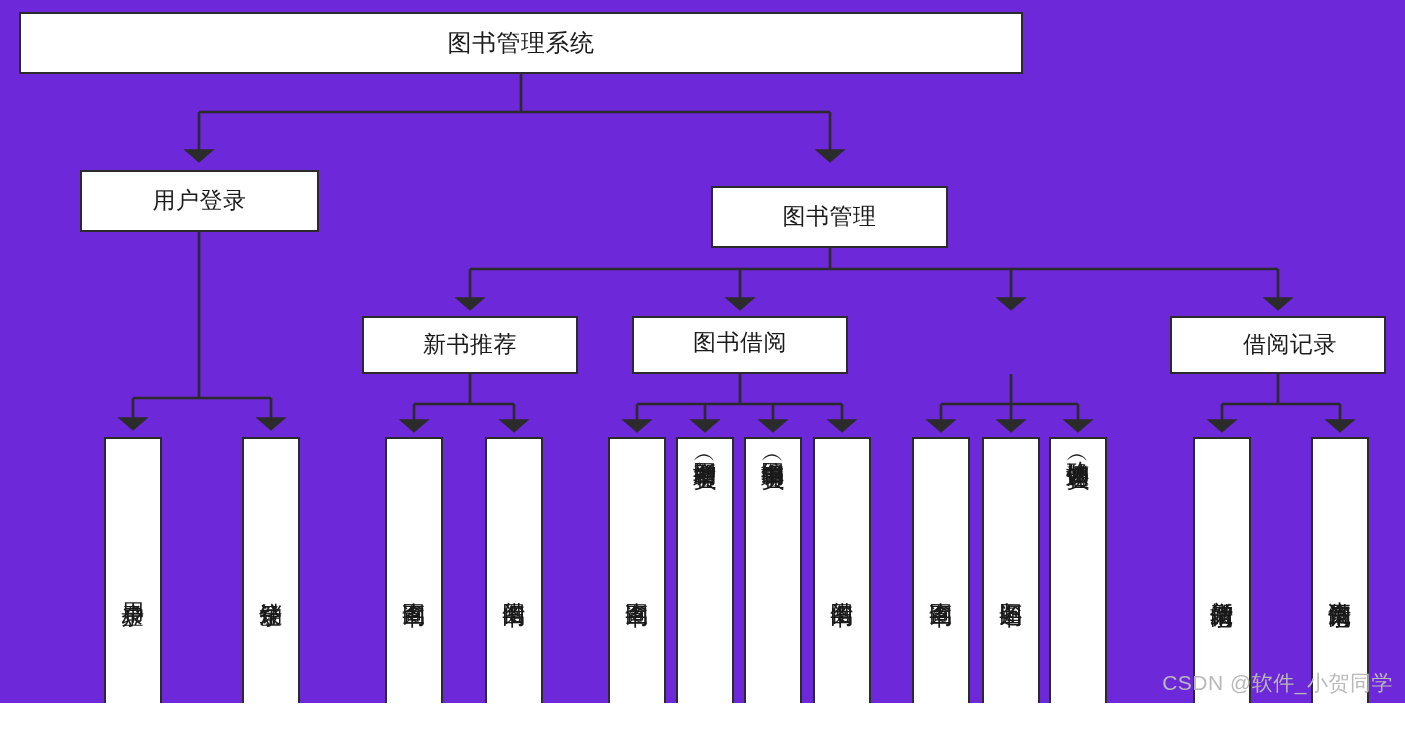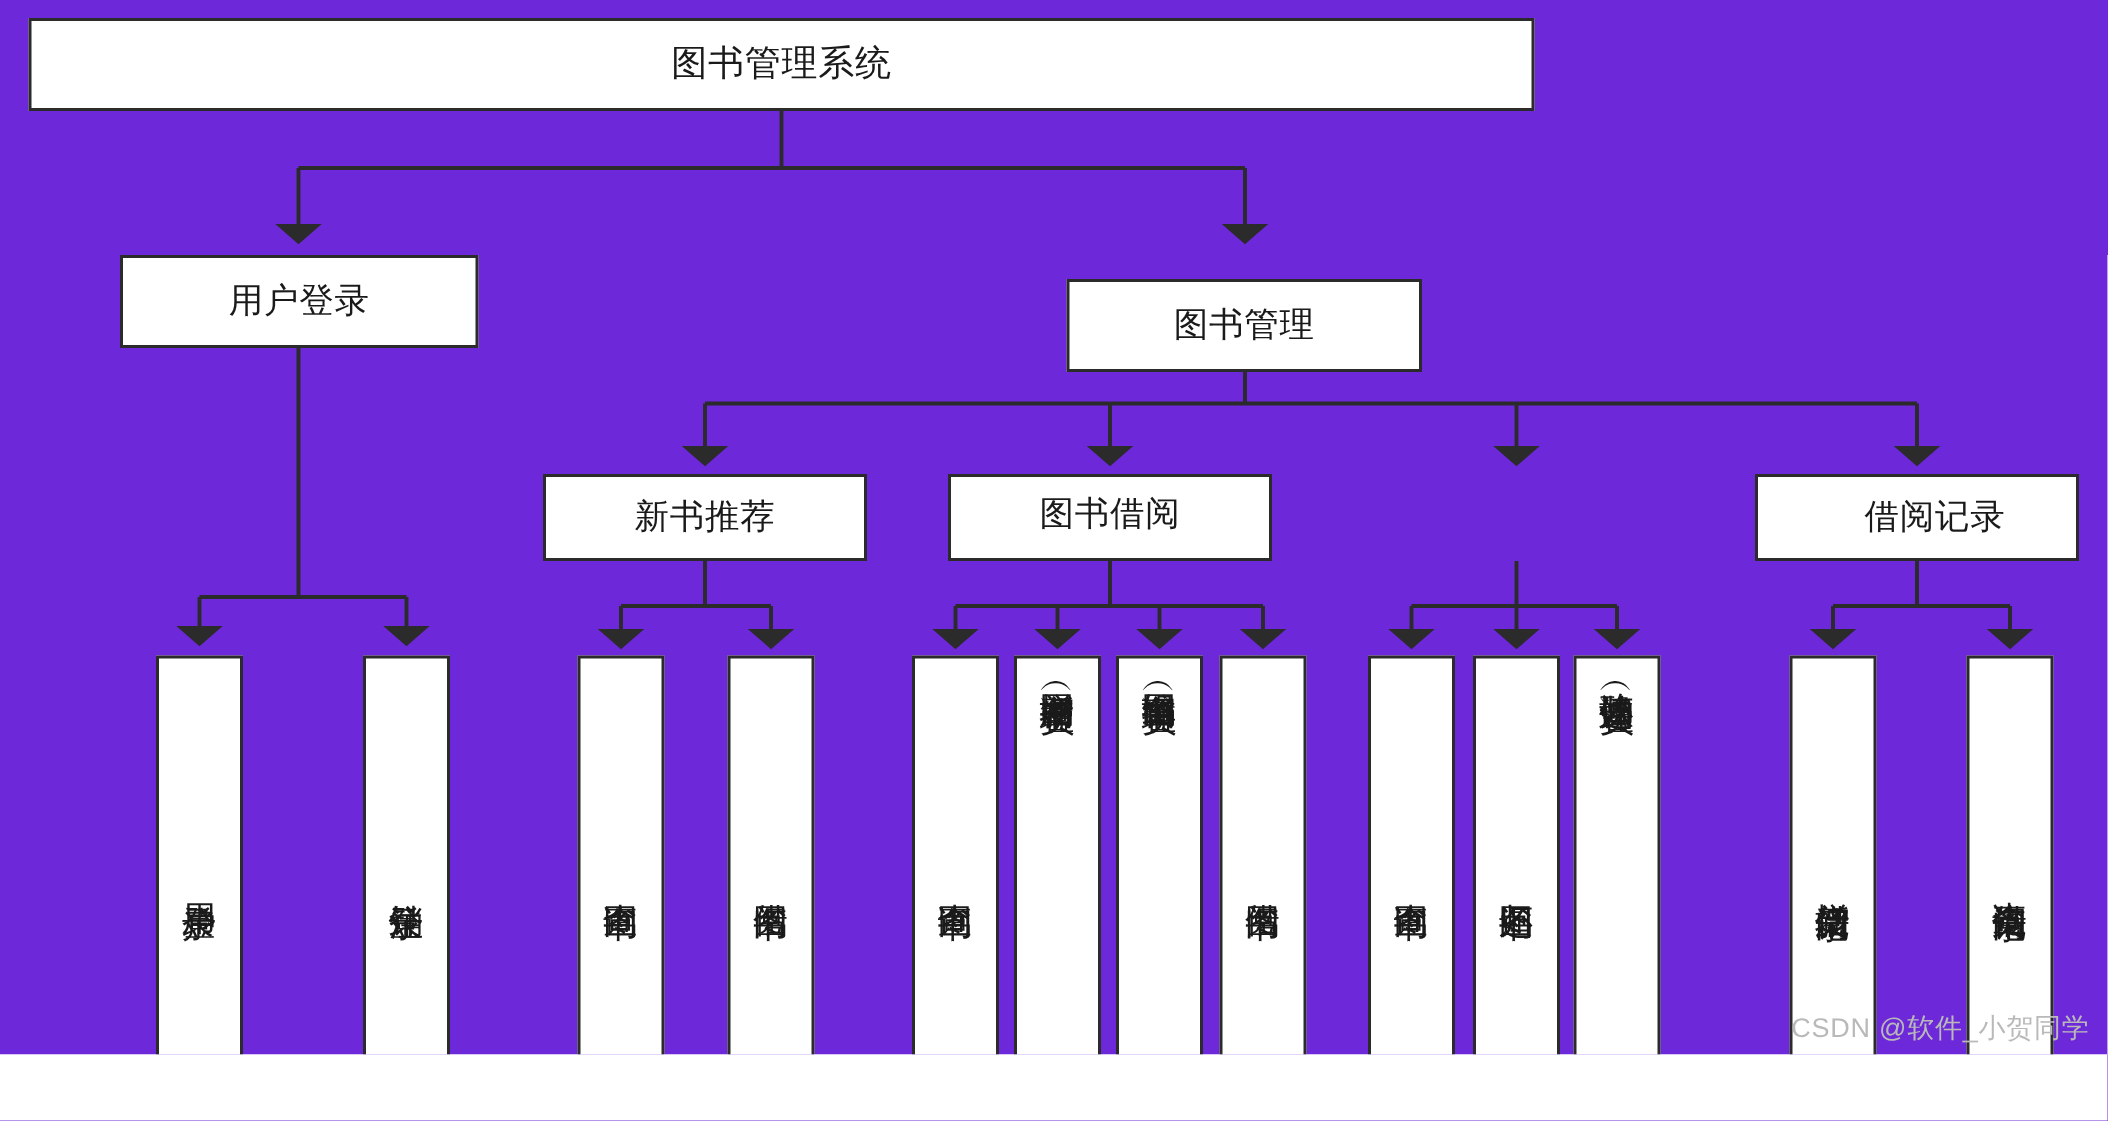--- a/index.html
+++ b/index.html
@@ -63,21 +63,21 @@
     margin: 0 auto;
   }
   .node.vertical.centered {
     align-items: center;
     padding-top: 0;
   }
   #watermark {
     position: absolute;
     right: 12px;
     bottom: 6px;
-    font-size: 18px;
+    font-size: 21px;
     color: #b9b9b9;
     z-index: 5;
     white-space: nowrap;
     letter-spacing: 0.5px;
   }
 </style>
 </head>
 <body>
 
 <div id="diagram-root">

